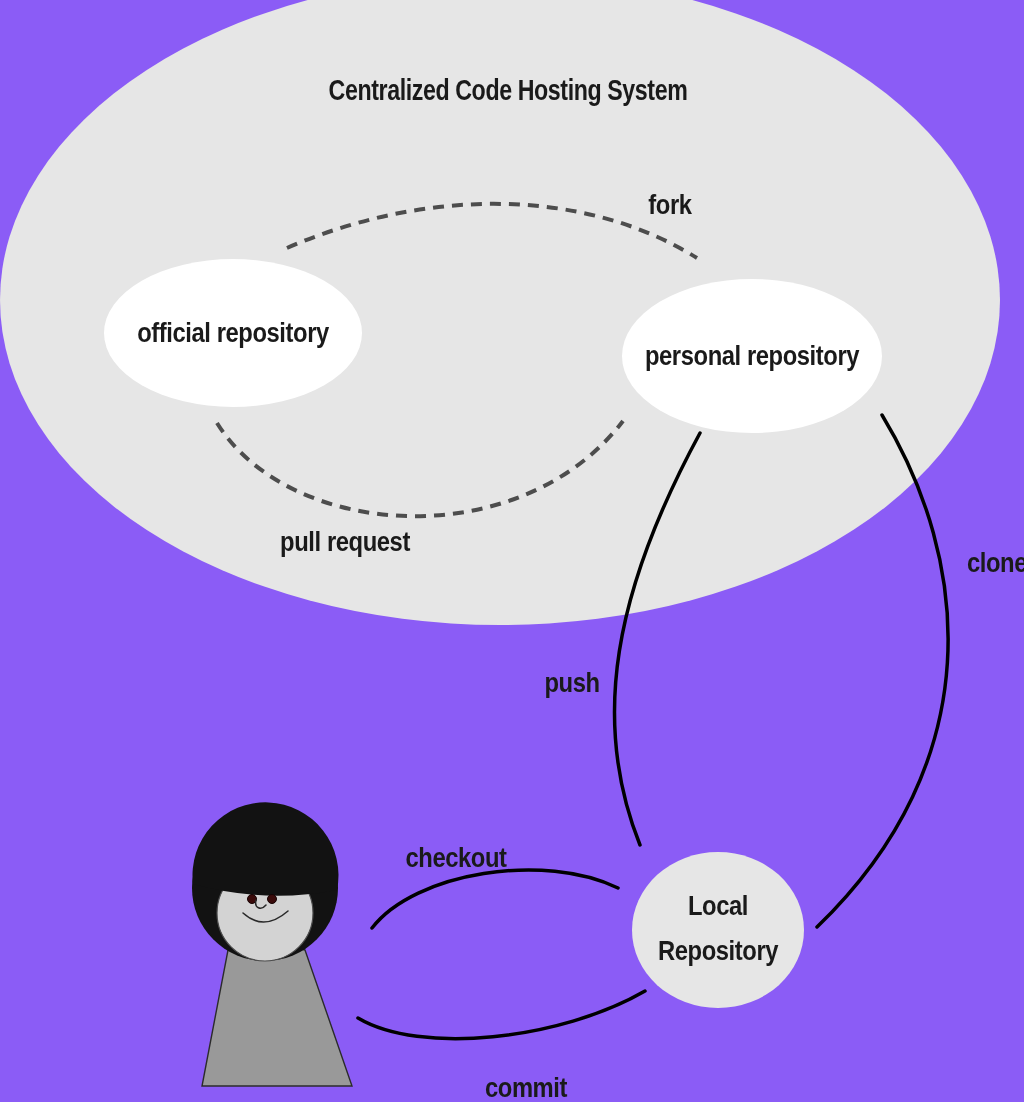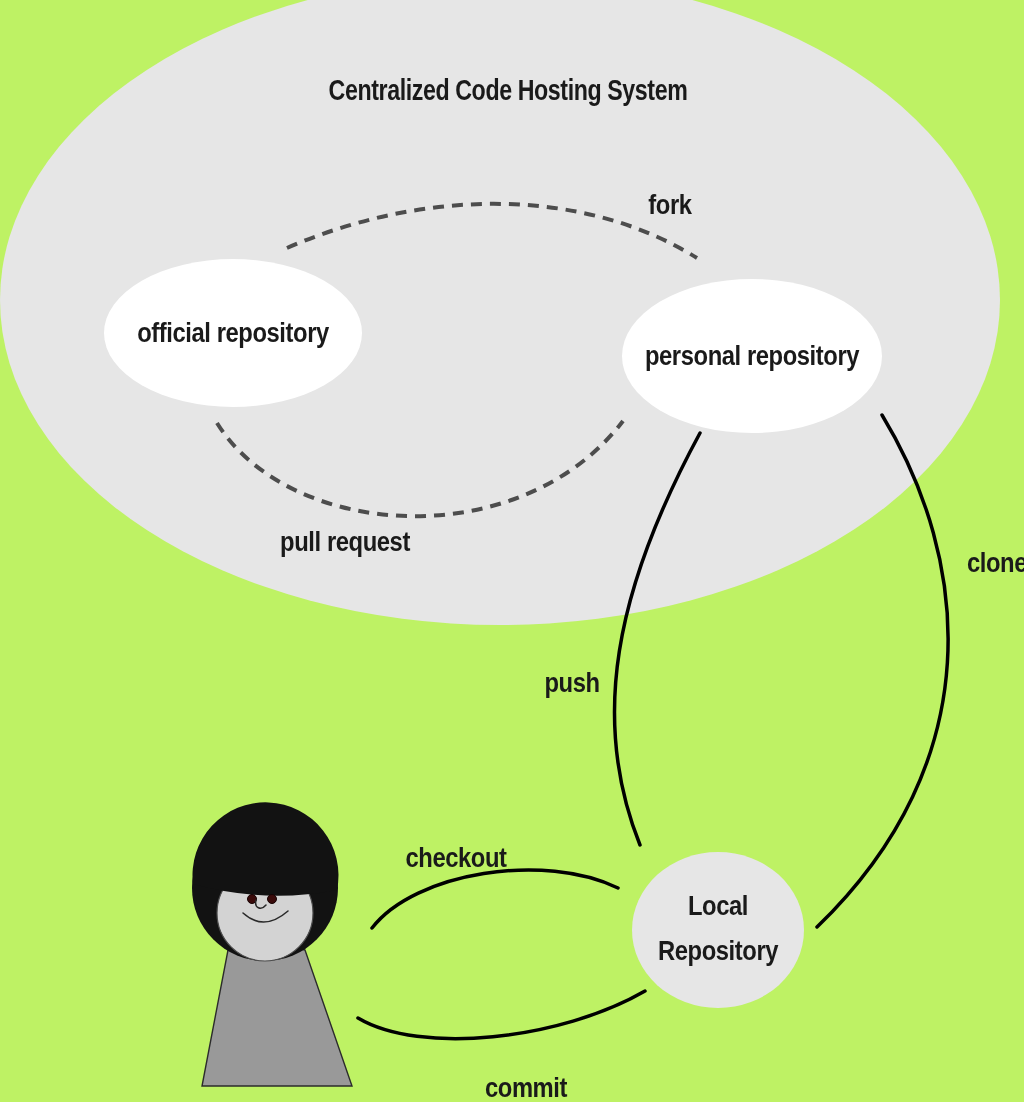--- a/index.html
+++ b/index.html
@@ -1,19 +1,19 @@
 <!DOCTYPE html>
 <html><head>
 <meta charset="utf-8">
 <style>
   html,body{margin:0;padding:0;background:#ffffff;}
   #stage{
     position:relative;
     width:1024px;height:1102px;
-    background:#bef264;
+    background:#8b5cf6;
     overflow:hidden;
     font-family:"Liberation Sans", sans-serif;
   }
   #diagram-svg{position:absolute;left:0;top:0;}
   .lbl{
     position:absolute;
     transform:translate(-50%,-50%) scaleX(0.85);
     font-size:28px;
     font-weight:600;
     color:#1a1a1a;

